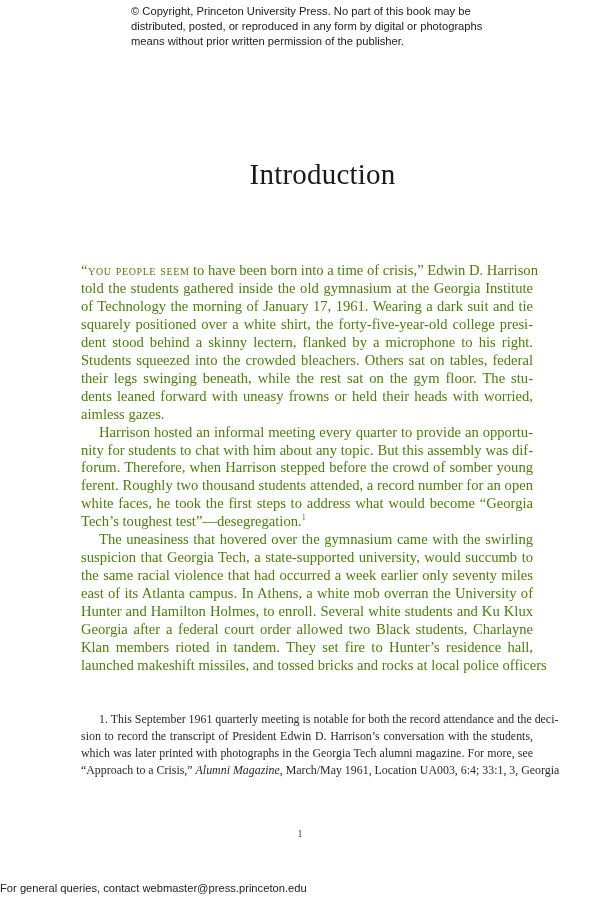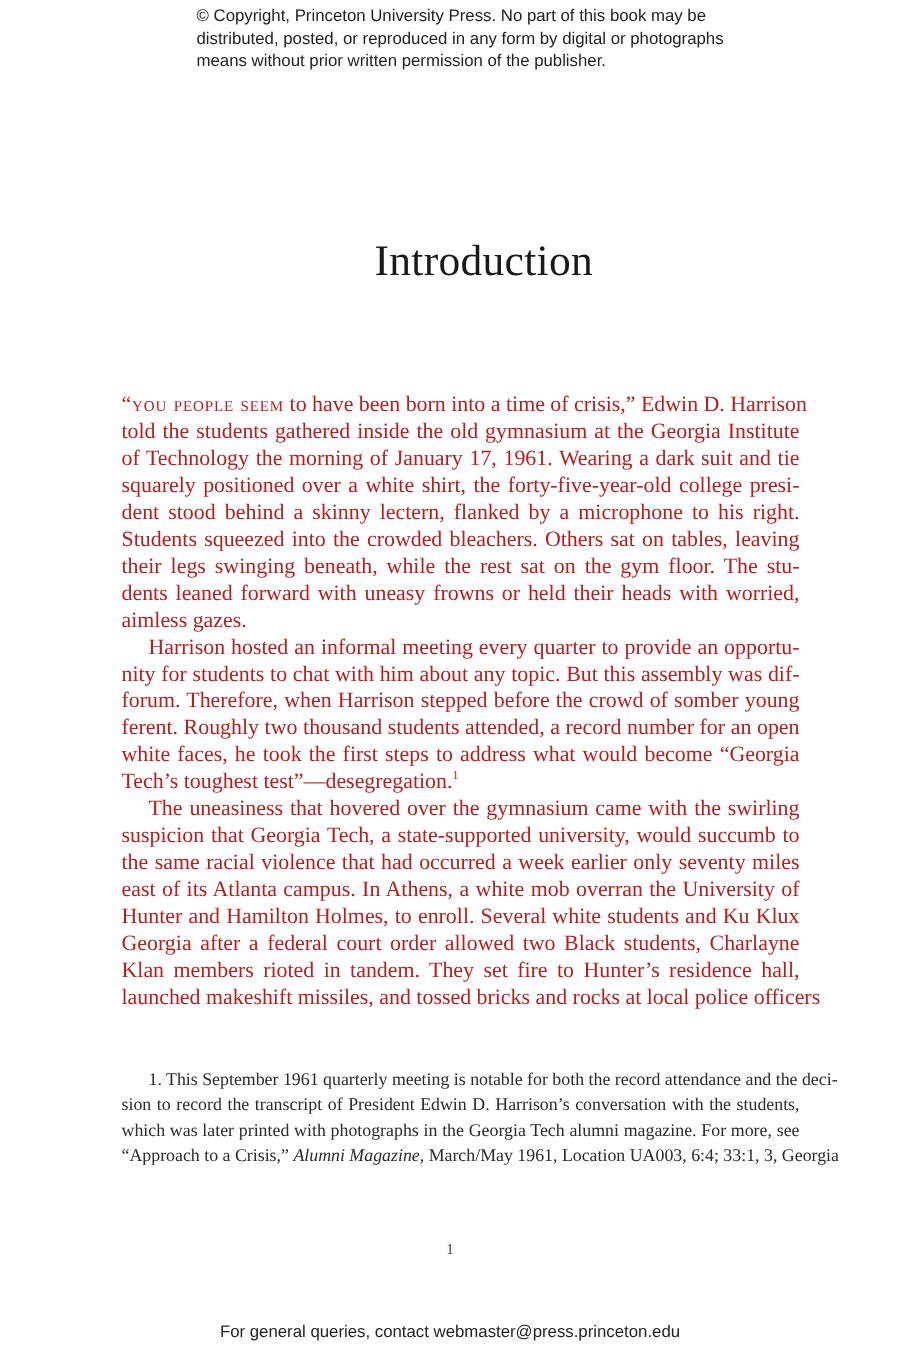--- a/index.html
+++ b/index.html
@@ -7,41 +7,41 @@
   .notice {
     position: absolute; left: 131px; top: 4px; width: 360px;
     font-family: "Liberation Sans", sans-serif; font-size: 11.2px; line-height: 15px; color: #222;
   }
   .title {
     position: absolute; left: 0; right: 0; top: 158px; text-align: center;
     font-family: "Liberation Serif", serif; font-size: 29px; letter-spacing: 0.2px; color: #1a1a1a; padding-left: 45px;
   }
   .body-text {
     position: absolute; left: 81px; top: 262px; width: 452px;
-    font-family: "Liberation Serif", serif; font-size: 14.6px; line-height: 17.95px; color: #b91c1c;
+    font-family: "Liberation Serif", serif; font-size: 14.6px; line-height: 17.95px; color: #4d7c0f;
     text-align: justify;
   }
   .line { display: block; white-space: nowrap; text-align-last: justify; }
   .line.last { text-align-last: left; }
   .indent { padding-left: 18px; }
   .sc { font-variant: small-caps; letter-spacing: 0.6px; }
   sup { font-size: 8px; vertical-align: 6px; line-height: 0; }
   .footnote {
     position: absolute; left: 81px; top: 711px; width: 452px;
     font-family: "Liberation Serif", serif; font-size: 11.9px; line-height: 17.1px; color: #2a2a2a;
   }
   .fn-line { display: block; white-space: nowrap; text-align: justify; text-align-last: justify; }
   .fn-line.last { text-align-last: left; }
   .fn-indent { padding-left: 18px; }
   .page-num {
     position: absolute; left: 0; right: 0; top: 828px; text-align: center;
     font-family: "Liberation Serif", serif; font-size: 10px; color: #444;
   }
   .contact {
-    position: absolute; left: 0; right: 0; top: 882px; text-align: center;
+    position: absolute; left: 0; right: 0; top: 882px; 
     font-family: "Liberation Sans", sans-serif; font-size: 11.2px; color: #222;
   }
 </style>
 </head>
 <body>
 
 <div class="notice">
   <div>© Copyright, Princeton University Press. No part of this book may be</div>
   <div>distributed, posted, or reproduced in any form by digital or photographs</div>
   <div>means without prior written permission of the publisher.</div>
@@ -49,21 +49,21 @@
 
 <div class="title">Introduction</div>
 
 <div class="body-text">
   <div>
     <span class="line"><span class="sc">“you people seem</span><span> to have been born into a time of crisis,” Edwin D. Harrison</span></span>
     <span class="line">told the students gathered inside the old gymnasium at the Georgia Institute</span>
     <span class="line">of Technology the morning of January 17, 1961. Wearing a dark suit and tie</span>
     <span class="line">squarely positioned over a white shirt, the forty-five-year-old college presi-</span>
     <span class="line">dent stood behind a skinny lectern, flanked by a microphone to his right.</span>
-    <span class="line">Students squeezed into the crowded bleachers. Others sat on tables, leaving</span>
+    <span class="line">Students squeezed into the crowded bleachers. Others sat on tables, federal</span>
     <span class="line">their legs swinging beneath, while the rest sat on the gym floor. The stu-</span>
     <span class="line">dents leaned forward with uneasy frowns or held their heads with worried,</span>
     <span class="line last">aimless gazes.</span>
   </div>
   <div>
     <span class="line indent">Harrison hosted an informal meeting every quarter to provide an opportu-</span>
     <span class="line">nity for students to chat with him about any topic. But this assembly was dif-</span>
     <span class="line">forum. Therefore, when Harrison stepped before the crowd of somber young</span>
     <span class="line">ferent. Roughly two thousand students attended, a record number for an open</span>
     <span class="line">white faces, he took the first steps to address what would become “Georgia</span>

